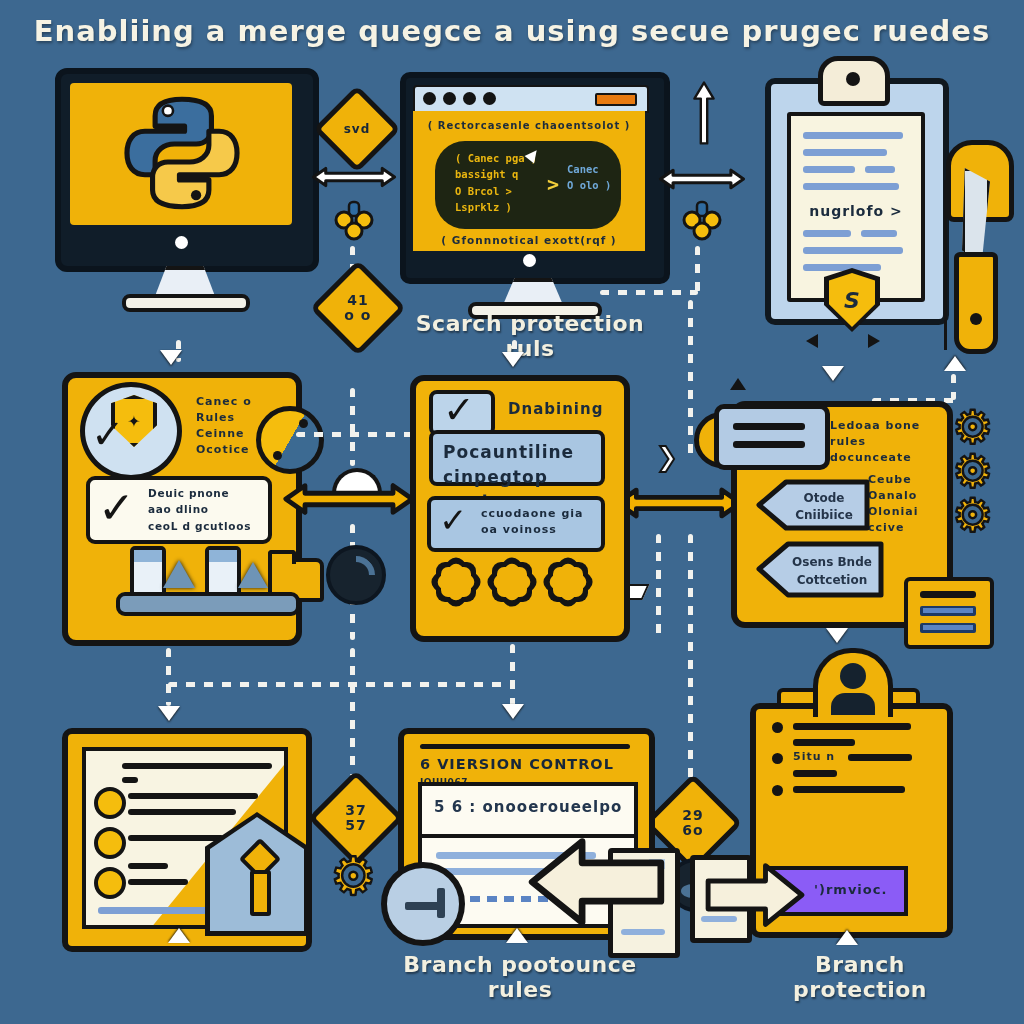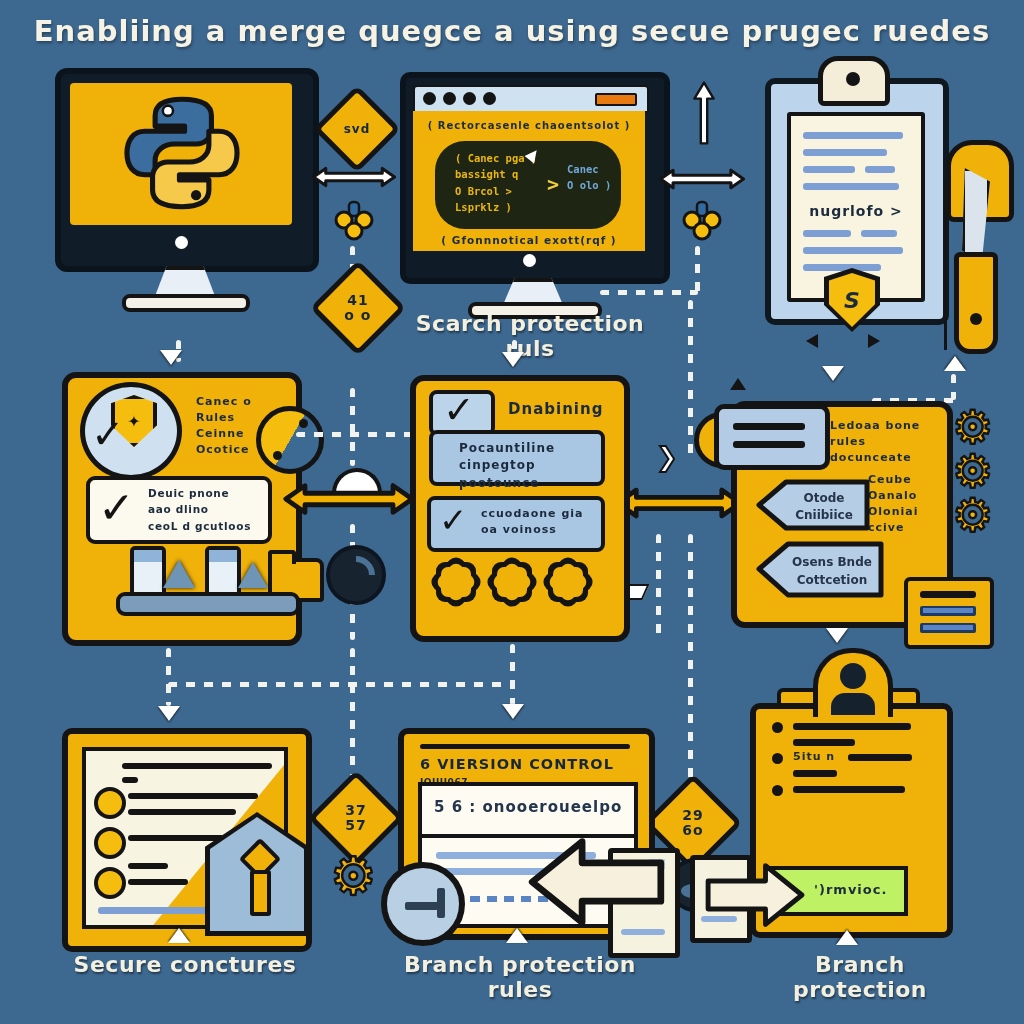--- a/index.html
+++ b/index.html
@@ -227,21 +227,21 @@
   <div class="abs dashv" style="left:656px;top:534px;height:108px;"></div>
   <div class="abs dashv" style="left:688px;top:534px;height:248px;"></div>
   <div class="abs" style="left:618px;top:584px;width:24px;height:12px;background:#fff;border:2px solid #141414;transform:skewX(-24deg);"></div>
 
   <div class="abs ybox" style="left:410px;top:375px;width:208px;height:255px;"></div>
   <div class="abs" style="left:429px;top:390px;width:58px;height:38px;background:#bcd4ea;border:4px solid #141414;border-radius:8px;">
     <span class="abs check" style="left:10px;top:-6px;font-size:38px;">✓</span>
   </div>
   <div class="abs g" style="left:508px;top:398px;font-size:15px;">Dnabining</div>
   <div class="abs" style="left:429px;top:430px;width:168px;height:48px;background:#a9c6e2;border:4px solid #141414;border-radius:8px;">
-    <div class="abs gs" style="left:26px;top:6px;font-size:12px;">
+    <div class="abs gs" style="left:10px;top:6px;font-size:17px;">
       <div>Pocauntiline</div>
       <div>cinpegtop pootounce</div>
     </div>
   </div>
   <div class="abs" style="left:427px;top:496px;width:170px;height:48px;background:#a9c6e2;border:4px solid #141414;border-radius:8px;">
     <span class="abs check" style="left:8px;top:0;font-size:34px;">✓</span>
     <div class="abs gs" style="left:50px;top:6px;font-size:11px;">
       <div>ccuodaone gia</div>
       <div>oa voinoss</div>
     </div>
@@ -347,21 +347,20 @@
       <div class="abs" style="left:8px;top:116px;width:24px;height:24px;border-radius:50%;background:#f5bd0d;border:4px solid #141414;"></div>
       <div class="bluebar" style="left:12px;top:156px;width:120px;"></div>
     </div>
   </div>
   <div class="abs" style="left:205px;top:812px;width:104px;height:124px;background:#141414;clip-path:polygon(50% 0,100% 28%,100% 100%,0 100%,0 28%);">
     <div class="abs" style="left:5px;top:5px;width:94px;height:114px;background:#9dbcd8;clip-path:polygon(50% 0,100% 28%,100% 100%,0 100%,0 28%);"></div>
     <div class="abs" style="left:40px;top:32px;width:22px;height:22px;background:#f0b209;border:4px solid #141414;transform:rotate(45deg);border-radius:4px;"></div>
     <div class="abs" style="left:45px;top:58px;width:13px;height:38px;background:#f0b209;border:4px solid #141414;border-radius:3px;"></div>
   </div>
   <div class="abs tri-up" style="left:168px;top:928px;"></div>
-  <div class="abs lbl" style="left:60px;top:952px;width:250px;">Secure conctures</div>
 
   <div class="abs ybox" style="left:398px;top:728px;width:245px;height:200px;border-radius:10px;">
     <div class="bar" style="left:16px;top:10px;width:210px;height:5px;"></div>
     <div class="abs" style="left:16px;top:22px;width:220px;font-weight:bold;color:#17273a;font-size:14.5px;letter-spacing:1px;">
       <span>6 VIERSION CONTROL</span>
       <span style="font-size:9px;letter-spacing:.5px;">IOUU067</span>
     </div>
     <div class="abs" style="left:14px;top:48px;width:212px;height:48px;background:#fdfbf2;border:4px solid #141414;">
       <div class="abs" style="left:12px;top:12px;font-weight:bold;color:#23364e;font-size:15px;letter-spacing:1px;">5 6 : onooeroueelpo</div>
     </div>
@@ -377,38 +376,38 @@
     <div class="abs" style="left:50px;top:20px;width:8px;height:30px;background:#2e4154;border-radius:2px;"></div>
   </div>
   <div class="abs" style="left:608px;top:848px;width:62px;height:100px;background:#f6f2e0;border:5px solid #141414;border-radius:4px;z-index:1;">
     <div class="abs" style="left:36px;top:6px;width:16px;height:10px;background:#b9cfe4;"></div>
     <div class="abs" style="left:8px;top:76px;width:44px;height:6px;background:#8fb0dc;border-radius:3px;"></div>
   </div>
   <svg class="abs" style="left:524px;top:834px;z-index:2;" width="145" height="96" viewBox="0 0 150 100">
     <path d="M60 8 L8 50 L60 92 L60 70 L142 70 L142 30 L60 30 Z" fill="#f6f0dc" stroke="#141414" stroke-width="7" stroke-linejoin="round"></path>
   </svg>
   <div class="abs tri-up" style="left:506px;top:928px;"></div>
-  <div class="abs lbl" style="left:390px;top:952px;width:260px;">Branch protection rules</div>
+  <div class="abs lbl" style="left:390px;top:952px;width:260px;">Branch pootounce rules</div>
 
   <div class="abs" style="left:777px;top:688px;width:135px;height:18px;background:#f0b209;border:4px solid #141414;border-radius:6px;"></div>
   <div class="abs ybox" style="left:750px;top:703px;width:191px;height:223px;border-radius:10px;"></div>
   <div class="abs" style="left:813px;top:648px;width:70px;height:64px;background:#f0b209;border:5px solid #141414;border-bottom:none;border-radius:38px 38px 0 0;">
     <div class="abs" style="left:22px;top:10px;width:26px;height:26px;border-radius:50%;background:#15222e;"></div>
     <div class="abs" style="left:13px;top:40px;width:44px;height:22px;border-radius:14px 14px 0 0;background:#15222e;"></div>
   </div>
   <div class="abs" style="left:772px;top:722px;width:11px;height:11px;border-radius:50%;background:#141414;"></div>
   <div class="bar" style="left:793px;top:723px;width:118px;"></div>
   <div class="bar" style="left:793px;top:739px;width:62px;"></div>
   <div class="abs" style="left:772px;top:753px;width:11px;height:11px;border-radius:50%;background:#141414;"></div>
   <div class="abs g" style="left:793px;top:749px;font-size:11px;">5itu n</div>
   <div class="bar" style="left:848px;top:754px;width:64px;"></div>
   <div class="bar" style="left:793px;top:770px;width:44px;"></div>
   <div class="abs" style="left:772px;top:785px;width:11px;height:11px;border-radius:50%;background:#141414;"></div>
   <div class="bar" style="left:793px;top:786px;width:112px;"></div>
-  <div class="abs" style="left:766px;top:866px;width:134px;height:42px;background:#bef264;border:4px solid #141414;">
+  <div class="abs" style="left:766px;top:866px;width:134px;height:42px;background:#8b5cf6;border:4px solid #141414;">
     <div class="abs g" style="left:44px;top:10px;font-size:13px;">')rmvioc.</div>
   </div>
   <div class="abs" style="left:690px;top:855px;width:52px;height:78px;background:#f6f2e0;border:5px solid #141414;border-radius:4px;z-index:1;">
     <div class="abs" style="left:6px;top:56px;width:36px;height:6px;background:#8fb0dc;border-radius:3px;"></div>
   </div>
   <svg class="abs" style="left:696px;top:860px;z-index:2;" width="118" height="70" viewBox="0 0 150 100">
     <path d="M90 8 L142 50 L90 92 L90 70 L8 70 L8 30 L90 30 Z" fill="#f6f0dc" stroke="#141414" stroke-width="7" stroke-linejoin="round"></path>
   </svg>
   <div class="abs tri-up" style="left:836px;top:930px;"></div>
   <div class="abs lbl" style="left:760px;top:952px;width:200px;">Branch protection</div>

